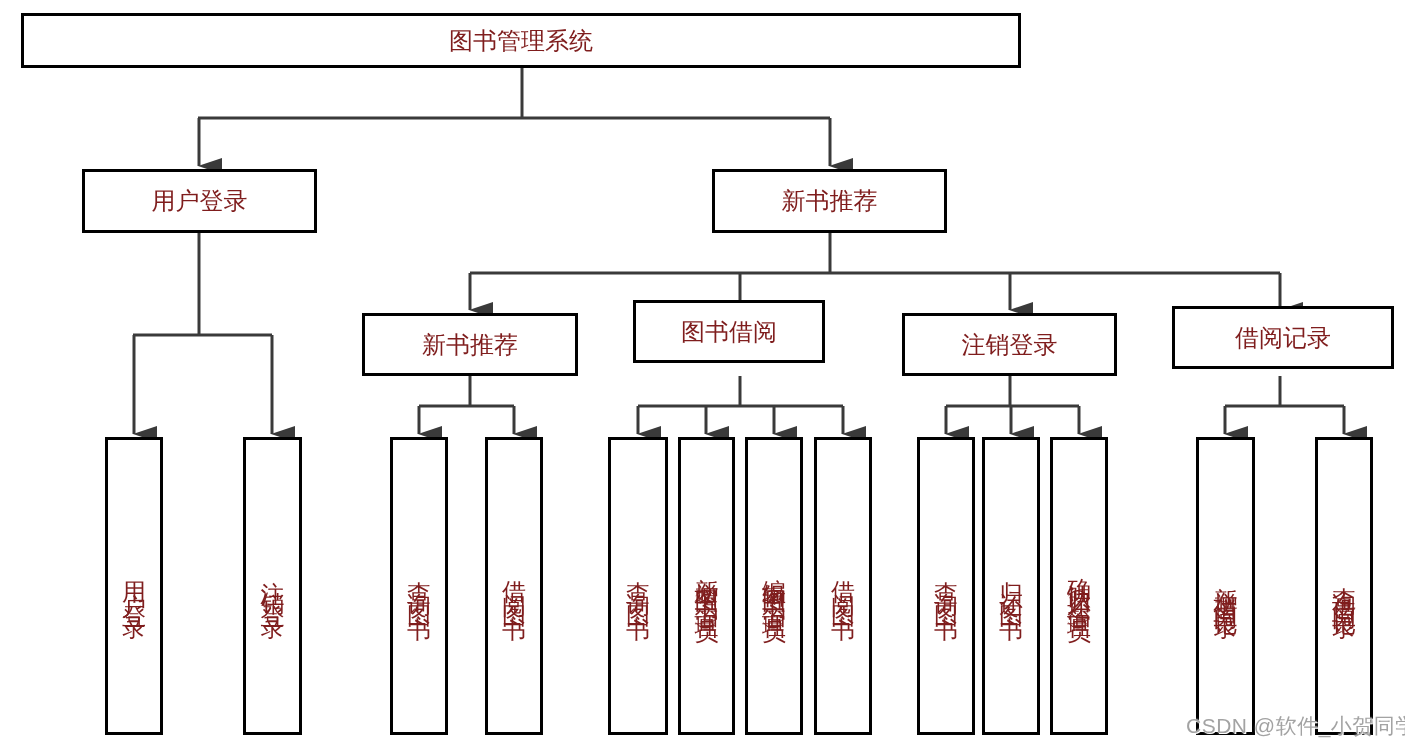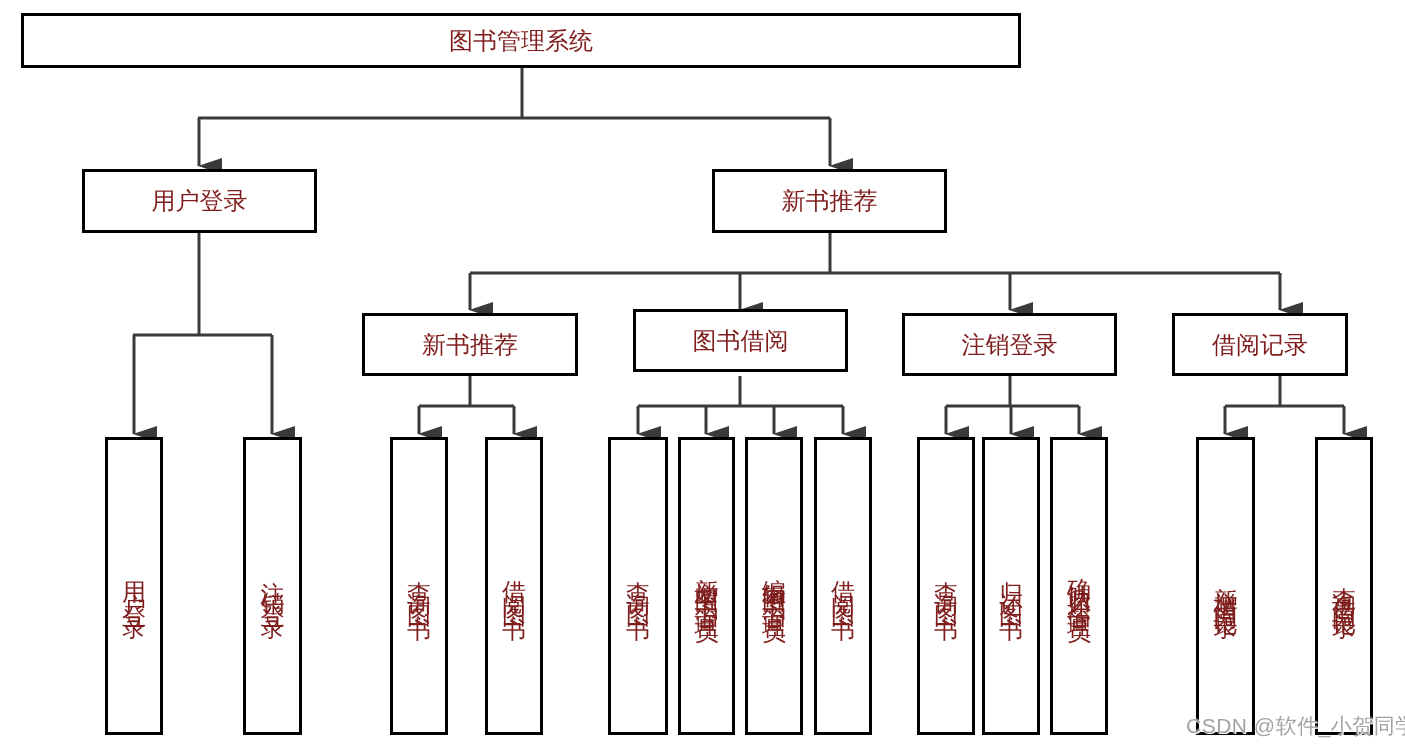--- a/index.html
+++ b/index.html
@@ -31,23 +31,23 @@
     text-orientation:mixed;
     letter-spacing:6px;
     line-height:1;
   }
   .vert.loose span{letter-spacing:12px;}
   
   #n-root{left:21px;top:13px;width:1000px;height:55px;}
   #n-user-login-group{left:82px;top:169px;width:235px;height:64px;}
   #n-book-mgmt{left:712px;top:169px;width:235px;height:64px;}
   #n-new-book-rec{left:362px;top:313px;width:216px;height:63px;}
-  #n-book-borrow{left:633px;top:309px;width:215px;height:63px;}
+  #n-book-borrow{left:633px;top:300px;width:192px;height:63px;}
   #n-current-borrow{left:902px;top:313px;width:215px;height:63px;}
-  #n-borrow-record{left:1172px;top:313px;width:176px;height:63px;}
+  #n-borrow-record{left:1172px;top:306px;width:222px;height:63px;}
   
   #n-user-login{left:105px;width:58px;}
   #n-logout{left:243px;width:59px;}
   #n-query-books-rec{left:390px;width:58px;}
   #n-borrow-books-rec{left:485px;width:58px;}
   #n-query-books-borrow{left:608px;width:60px;}
   #n-add-books{left:678px;width:57px;}
   #n-edit-books{left:745px;width:58px;}
   #n-borrow-books{left:814px;width:58px;}
   #n-query-books-current{left:917px;width:58px;}

